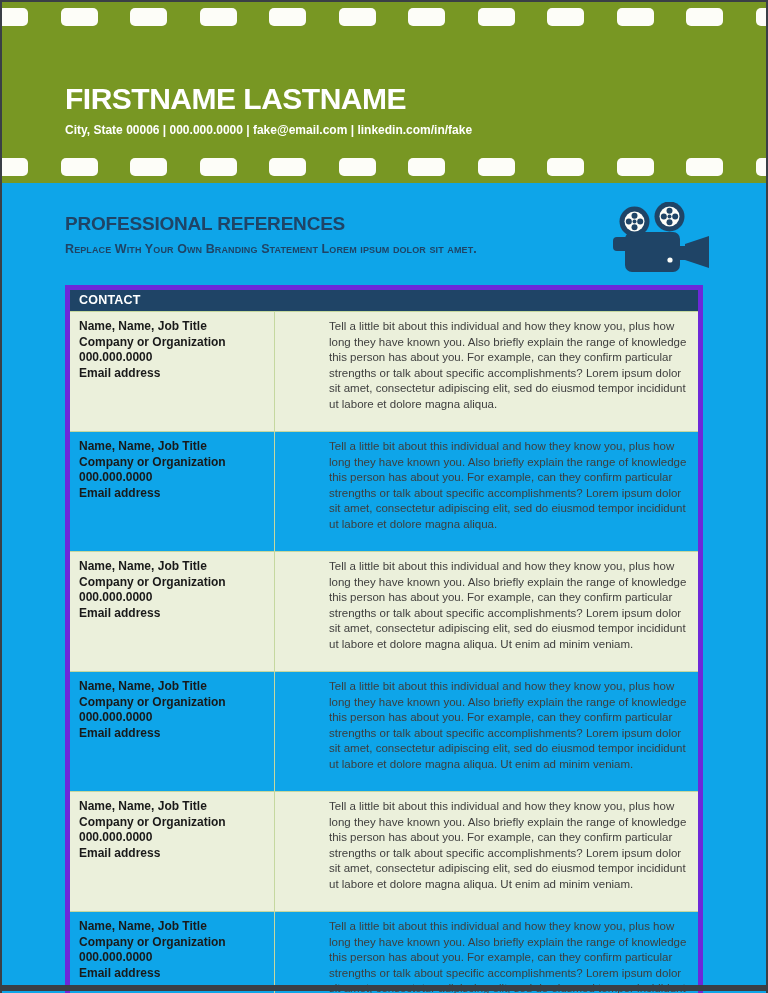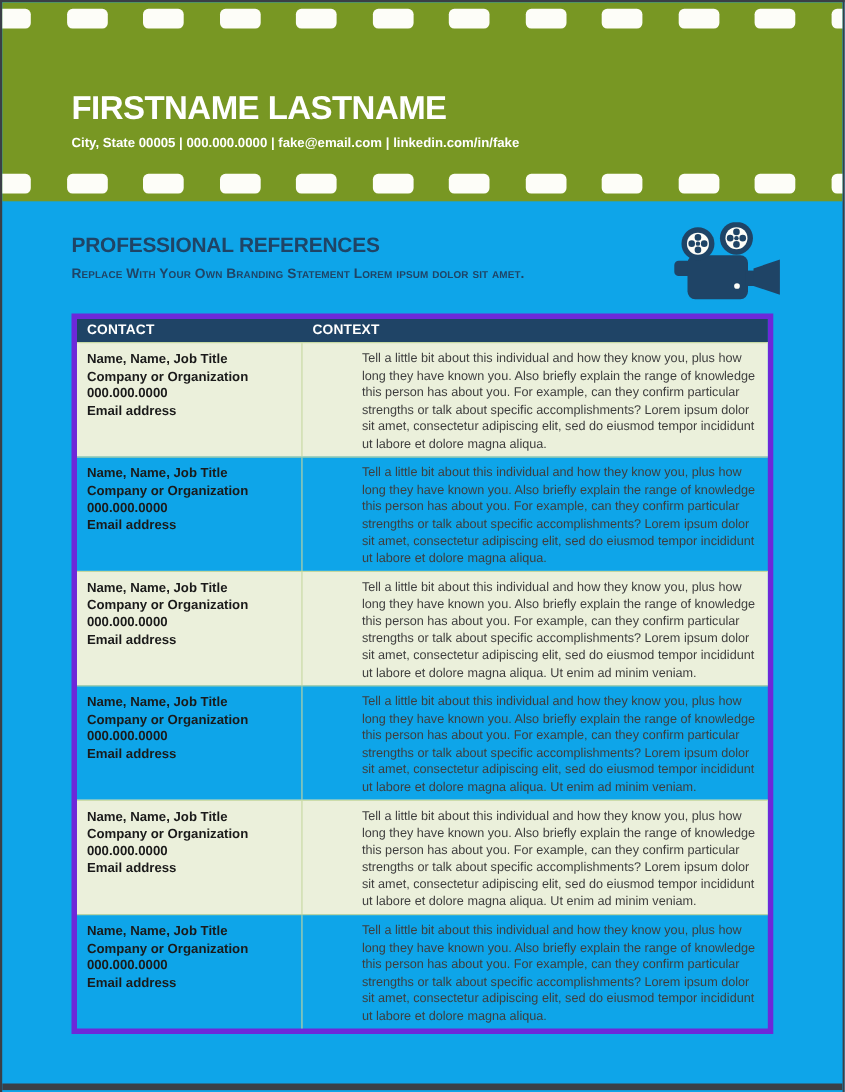--- a/index.html
+++ b/index.html
@@ -90,21 +90,21 @@
   .ref-row.alt { background: #EBF0DB; }
   .contact-cell {
     box-sizing: border-box;
     border-right: 1px solid #C5D89F;
     padding: 7px 8px 7px 9px;
     font-size: 12px; font-weight: bold; color: #1A1A1A;
     line-height: 15.5px;
   }
   .context-cell {
     box-sizing: border-box;
-    padding: 7px 10px 3px 10px;
+    padding: 7px 10px 19px 10px;
     font-size: 11.5px; color: #3E3E3E;
     line-height: 15.5px;
   }
 </style>
 </head>
 <body>
 
 <div class="page">
 
   <div class="film-header">
@@ -130,21 +130,21 @@
         <span class="hole" style="left: 267px;"></span>
         <span class="hole" style="left: 336.5px;"></span>
         <span class="hole" style="left: 406px;"></span>
         <span class="hole" style="left: 475.5px;"></span>
         <span class="hole" style="left: 545px;"></span>
         <span class="hole" style="left: 614.5px;"></span>
         <span class="hole" style="left: 684px;"></span>
         <span class="hole" style="left: 753.5px;"></span>
       </div>
     <h1 class="person-name">FIRSTNAME LASTNAME</h1>
-    <div class="contact-line">City, State 00005 | 000.000.0000 | fake@email.com | linkedin.com/in/fake</div>
+    <div class="contact-line">City, State 00006 | 000.000.0000 | fake@email.com | linkedin.com/in/fake</div>
   </div>
 
   <h2 class="section-title">PROFESSIONAL REFERENCES</h2>
   <div class="branding-statement">Replace With Your Own Branding Statement Lorem ipsum dolor sit amet.</div>
 
   <svg class="camera-icon" viewBox="0 0 100 74" xmlns="http://www.w3.org/2000/svg">
     <g fill="#1F4466">
       <rect x="1" y="35" width="16" height="14" rx="4"></rect>
       <rect x="13" y="30" width="55" height="40" rx="7"></rect>
       <rect x="66" y="44" width="9" height="14"></rect>
@@ -167,21 +167,20 @@
       <circle cx="57.5" cy="20.2" r="3"></circle>
       <circle cx="51.8" cy="14.5" r="3"></circle>
       <circle cx="63.2" cy="14.5" r="3"></circle>
       <circle cx="57.5" cy="14.5" r="2"></circle>
     </g>
   </svg>
 
   <div class="ref-table">
     <div class="ref-header">
       <div class="cell col-contact">CONTACT</div>
-      <div class="cell col-context">CONTEXT</div>
     </div>
 
     <div class="ref-row alt">
       <div class="contact-cell col-contact">
         <div>Name, Name, Job Title</div>
         <div>Company or Organization</div>
         <div>000.000.0000</div>
         <div>Email address</div>
       </div>
       <div class="context-cell col-context">Tell a little bit about this individual and how they know you, plus how long they have known you. Also briefly explain the range of knowledge this person has about you. For example, can they confirm particular strengths or talk about specific accomplishments? Lorem ipsum dolor sit amet, consectetur adipiscing elit, sed do eiusmod tempor incididunt ut labore et dolore magna aliqua.</div>

